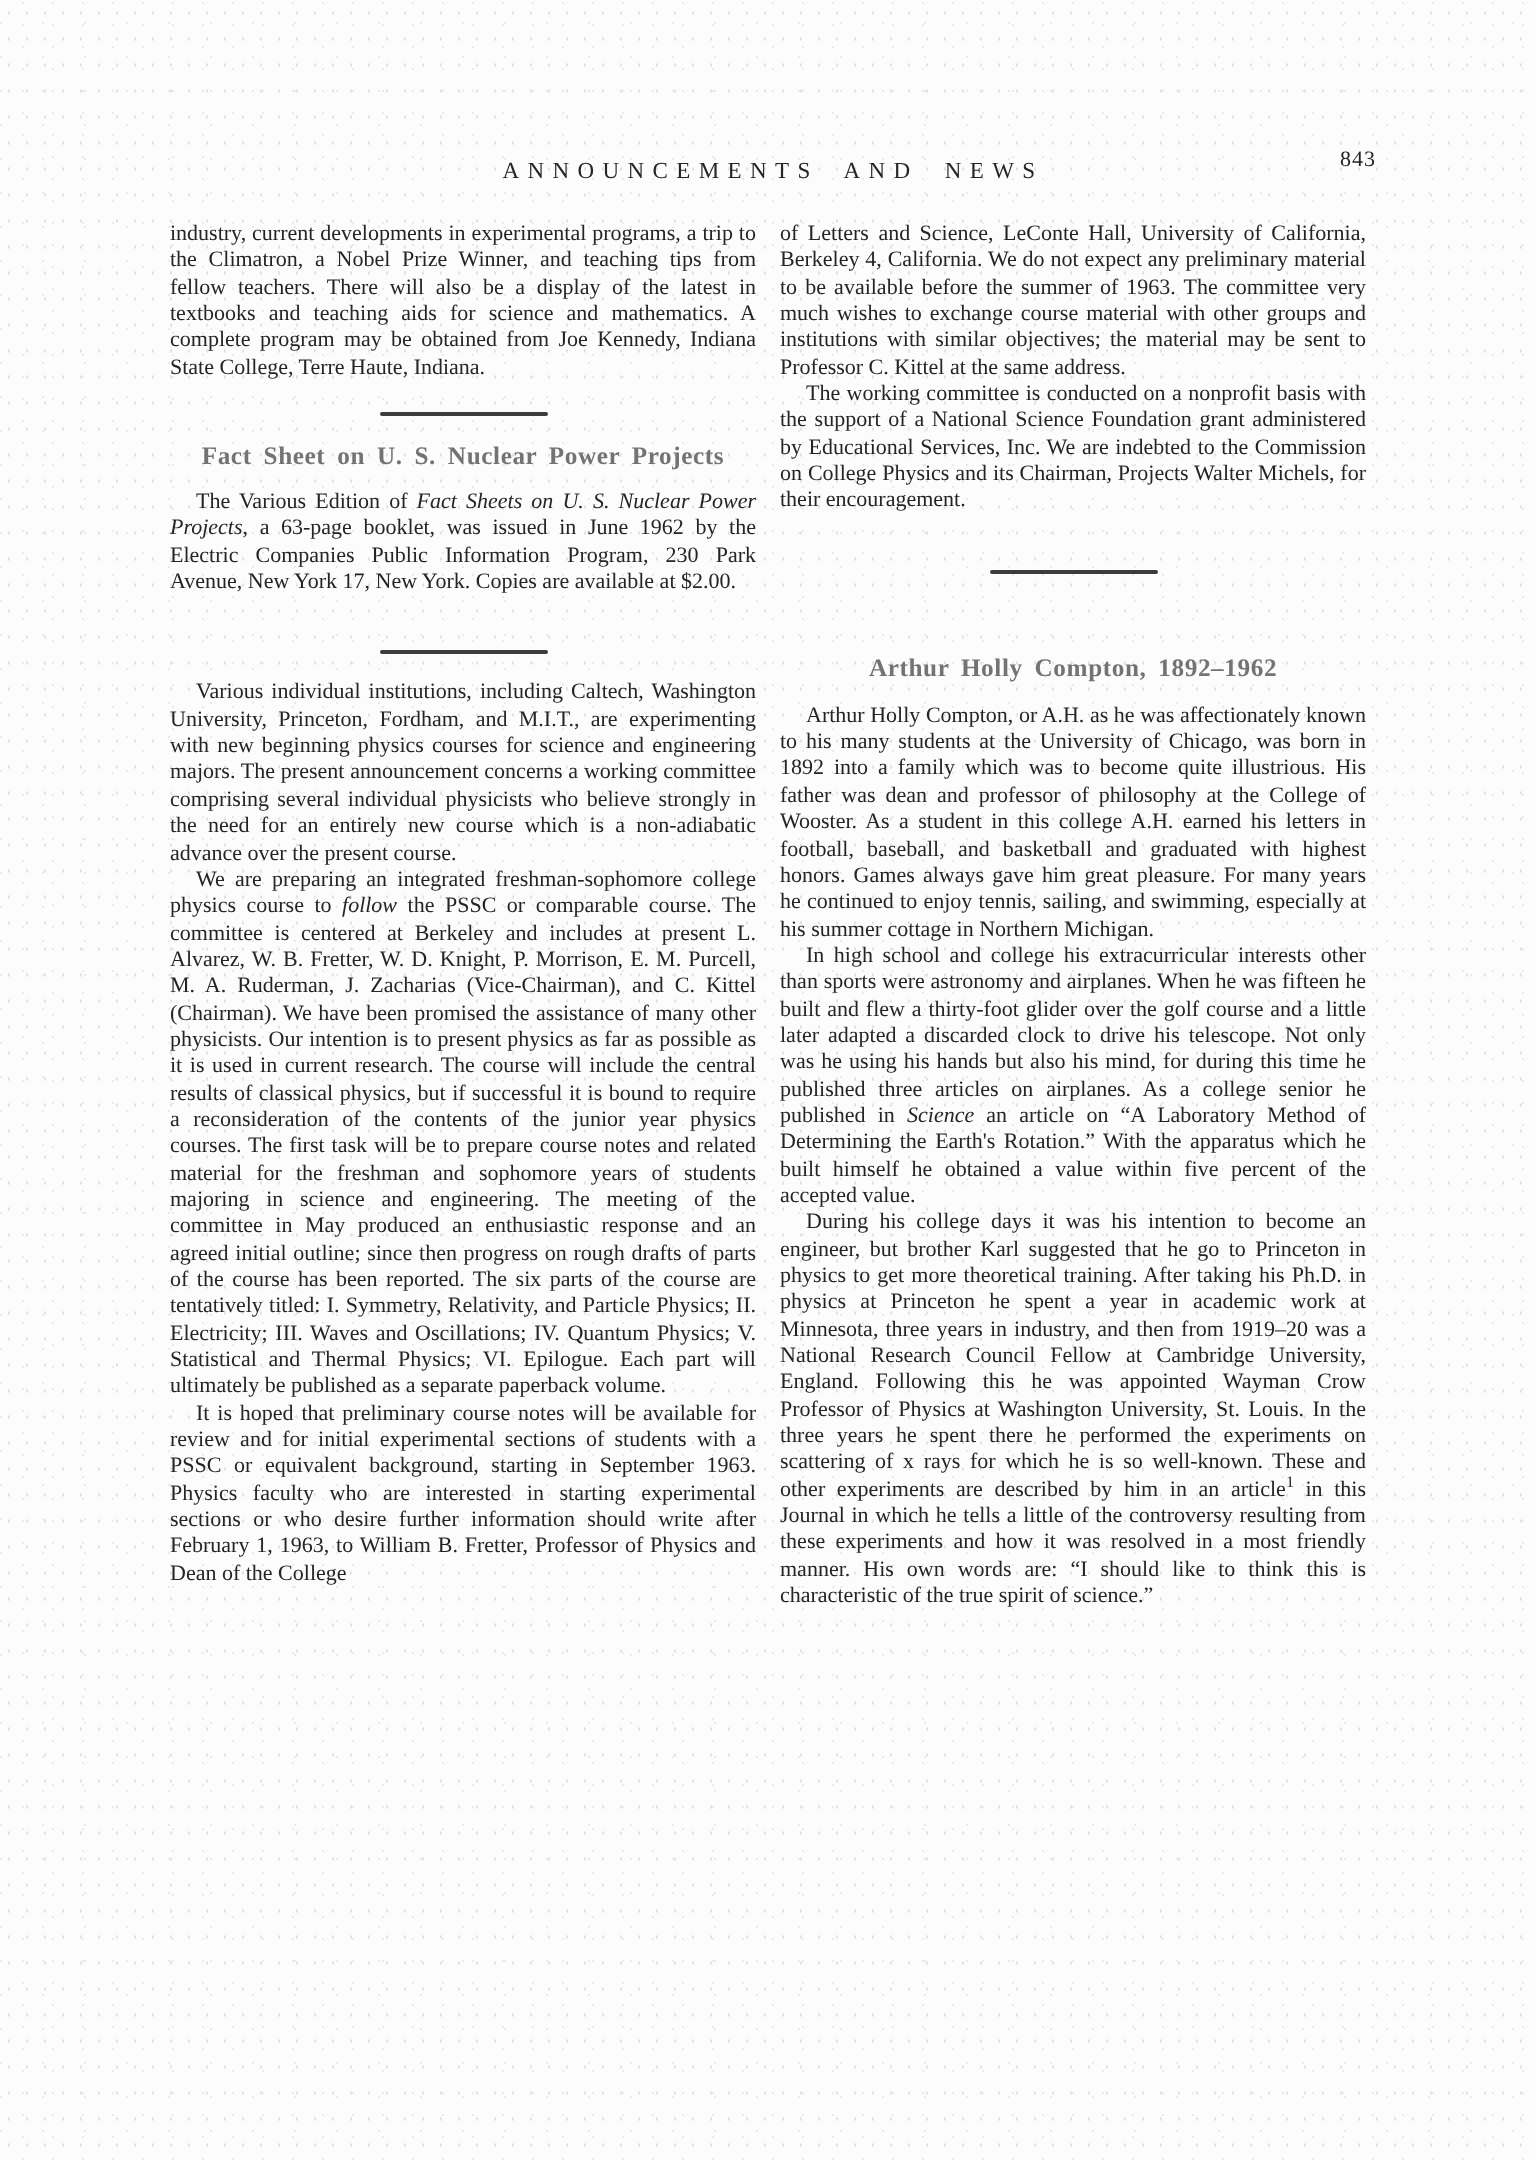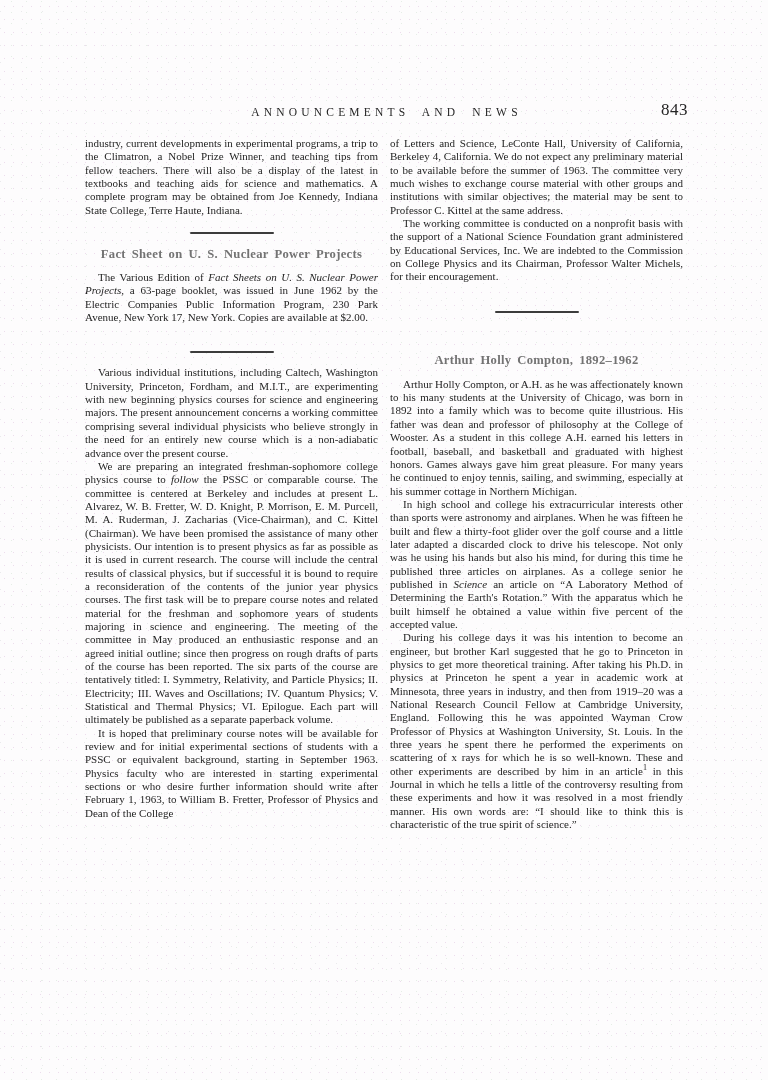--- a/index.html
+++ b/index.html
@@ -12,38 +12,38 @@
       radial-gradient(rgba(150,150,160,0.18) 0.5px, transparent 0.7px);
     background-size: 9px 13px, 15px 11px, 21px 17px;
     background-position: 0 0, 4px 7px, 11px 3px;
     font-family: "Liberation Serif", "DejaVu Serif", serif;
     color: #242424;
     overflow: hidden;
   }
   .page {
     box-sizing: border-box;
     width: 768px; height: 864px;
-    padding: 102px 80px 0 85px;
+    padding: 76px 80px 0 85px;
   }
   .running-head {
     position: relative;
     text-align: center;
     height: 16px;
     margin-bottom: 19px;
   }
   .running-head .title {
     font-size: 11.5px;
     letter-spacing: 4.2px;
     word-spacing: 6px;
     color: #262626;
   }
   .running-head .pgnum {
     position: absolute;
     right: 0; top: -2px;
-    font-size: 17px;
+    font-size: 11px;
     letter-spacing: 0.5px;
   }
   .columns {
     display: flex;
     gap: 12px;
   }
   .col {
     width: 293px;
     font-size: 11px;
     line-height: 13.35px;
@@ -93,21 +93,21 @@
 
       <div class="rule pre-section"></div>
 
       <p>Various individual institutions, including Caltech, Washington University, Princeton, Fordham, and M.I.T., are experimenting with new beginning physics courses for science and engineering majors. The present announcement concerns a working committee comprising several individual physicists who believe strongly in the need for an entirely new course which is a non-adiabatic advance over the present course.</p>
       <p><span>We are preparing an integrated freshman-sophomore college physics course to </span><i>follow</i><span> the PSSC or comparable course. The committee is centered at Berkeley and includes at present L. Alvarez, W. B. Fretter, W. D. Knight, P. Morrison, E. M. Purcell, M. A. Ruderman, J. Zacharias (Vice-Chairman), and C. Kittel (Chairman). We have been promised the assistance of many other physicists. Our intention is to present physics as far as possible as it is used in current research. The course will include the central results of classical physics, but if successful it is bound to require a reconsideration of the contents of the junior year physics courses. The first task will be to prepare course notes and related material for the freshman and sophomore years of students majoring in science and engineering. The meeting of the committee in May produced an enthusiastic response and an agreed initial outline; since then progress on rough drafts of parts of the course has been reported. The six parts of the course are tentatively titled: I. Symmetry, Relativity, and Particle Physics; II. Electricity; III. Waves and Oscillations; IV. Quantum Physics; V. Statistical and Thermal Physics; VI. Epilogue. Each part will ultimately be published as a separate paperback volume.</span></p>
       <p>It is hoped that preliminary course notes will be available for review and for initial experimental sections of students with a PSSC or equivalent background, starting in September 1963. Physics faculty who are interested in starting experimental sections or who desire further information should write after February 1, 1963, to William B. Fretter, Professor of Physics and Dean of the College</p>
     </div>
 
     <div class="col">
       <p class="cont">of Letters and Science, LeConte Hall, University of California, Berkeley 4, California. We do not expect any preliminary material to be available before the summer of 1963. The committee very much wishes to exchange course material with other groups and institutions with similar objectives; the material may be sent to Professor C. Kittel at the same address.</p>
-      <p>The working committee is conducted on a nonprofit basis with the support of a National Science Foundation grant administered by Educational Services, Inc. We are indebted to the Commission on College Physics and its Chairman, Professor Walter Michels, for their encouragement.</p>
+      <p>The working committee is conducted on a nonprofit basis with the support of a National Science Foundation grant administered by Educational Services, Inc. We are indebted to the Commission on College Physics and its Chairman, Projects Walter Michels, for their encouragement.</p>
 
       <div class="rule pre-section"></div>
 
       <h2 class="obituary">Arthur Holly Compton, 1892–1962</h2>
       <p>Arthur Holly Compton, or A.H. as he was affectionately known to his many students at the University of Chicago, was born in 1892 into a family which was to become quite illustrious. His father was dean and professor of philosophy at the College of Wooster. As a student in this college A.H. earned his letters in football, baseball, and basketball and graduated with highest honors. Games always gave him great pleasure. For many years he continued to enjoy tennis, sailing, and swimming, especially at his summer cottage in Northern Michigan.</p>
       <p><span>In high school and college his extracurricular interests other than sports were astronomy and airplanes. When he was fifteen he built and flew a thirty-foot glider over the golf course and a little later adapted a discarded clock to drive his telescope. Not only was he using his hands but also his mind, for during this time he published three articles on airplanes. As a college senior he published in </span><i>Science</i><span> an article on “A Laboratory Method of Determining the Earth's Rotation.” With the apparatus which he built himself he obtained a value within five percent of the accepted value.</span></p>
       <p><span>During his college days it was his intention to become an engineer, but brother Karl suggested that he go to Princeton in physics to get more theoretical training. After taking his Ph.D. in physics at Princeton he spent a year in academic work at Minnesota, three years in industry, and then from 1919–20 was a National Research Council Fellow at Cambridge University, England. Following this he was appointed Wayman Crow Professor of Physics at Washington University, St. Louis. In the three years he spent there he performed the experiments on scattering of x rays for which he is so well-known. These and other experiments are described by him in an article</span><sup>1</sup><span> in this Journal in which he tells a little of the controversy resulting from these experiments and how it was resolved in a most friendly manner. His own words are: “I should like to think this is characteristic of the true spirit of science.”</span></p>
     </div>
 
   </div>

